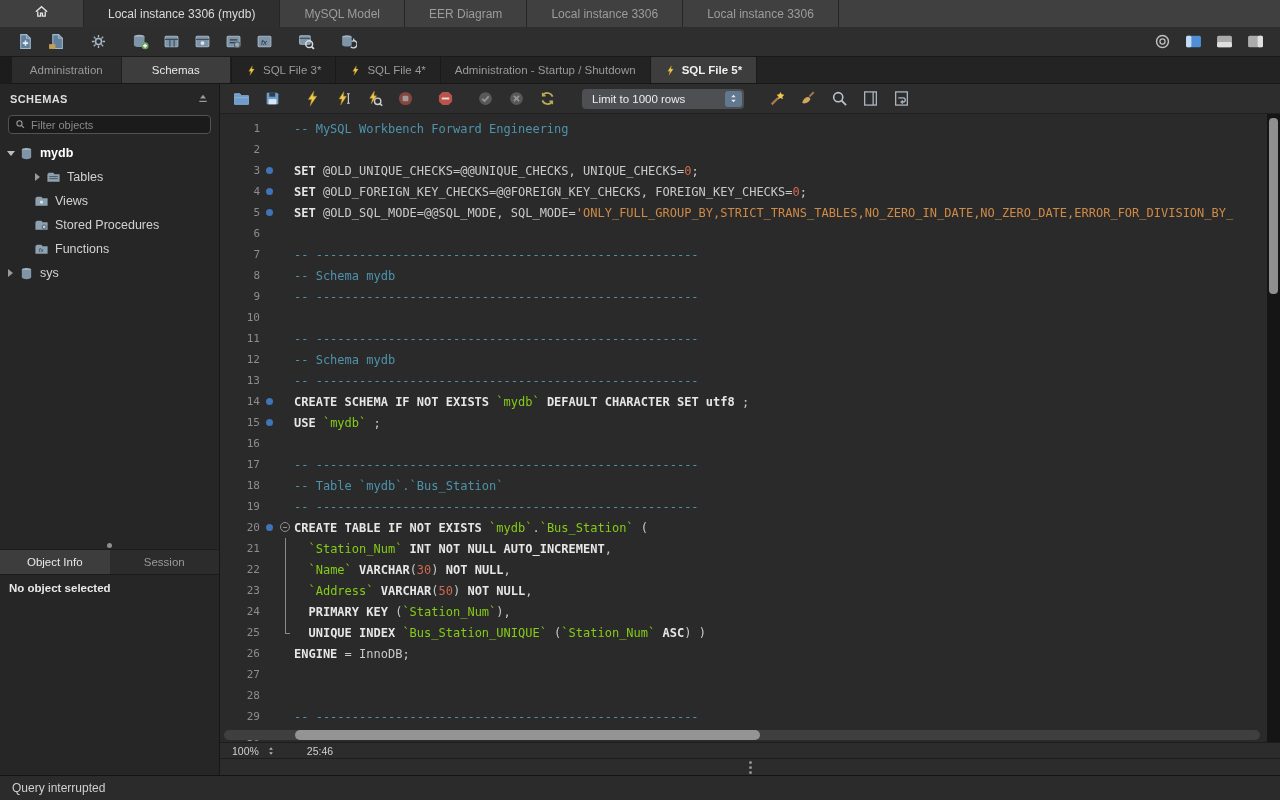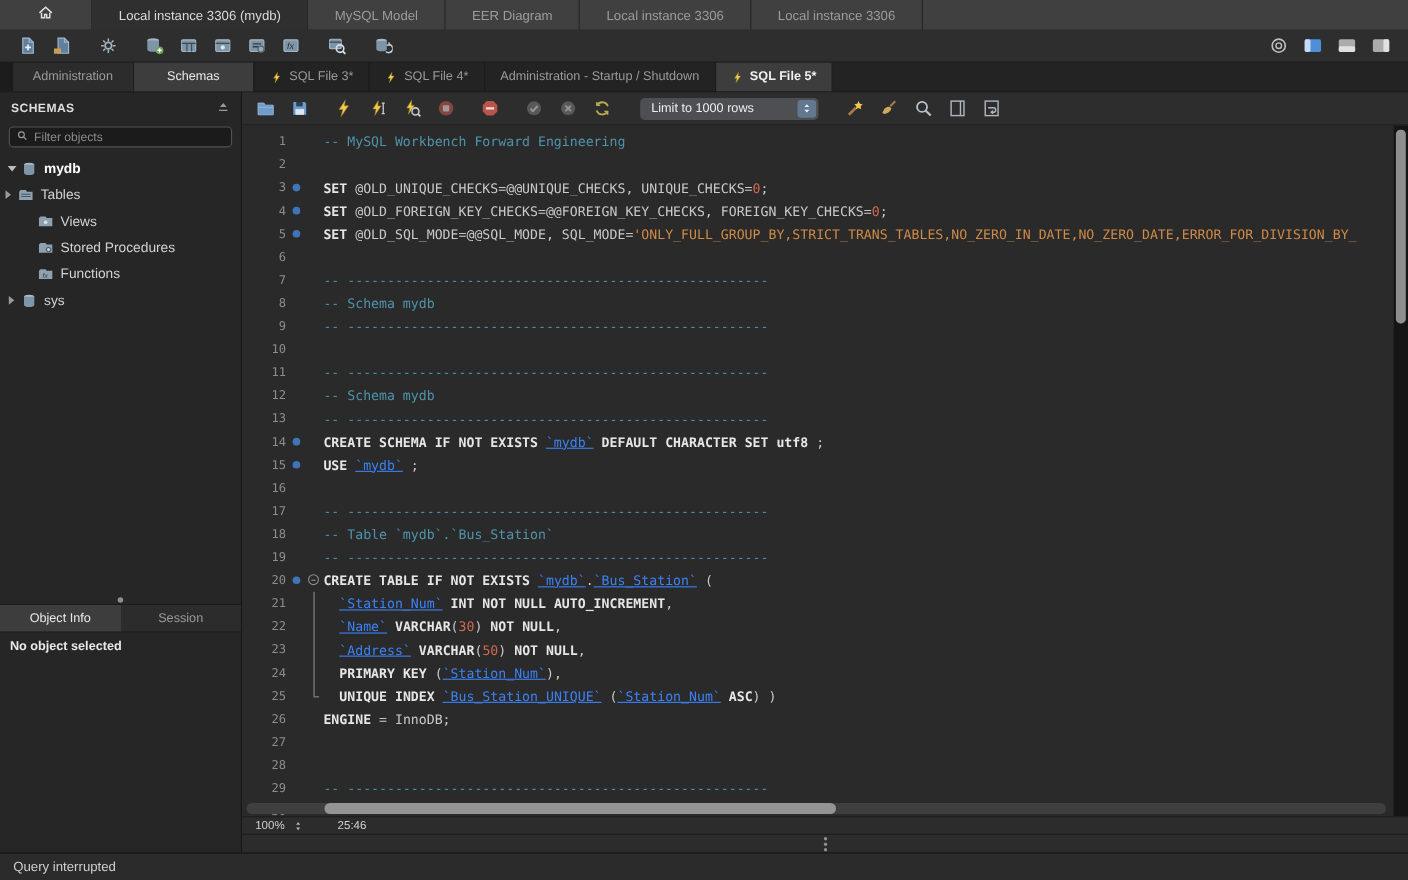--- a/index.html
+++ b/index.html
@@ -94,21 +94,21 @@
                  border:1px solid #8e8e8e; border-radius:50%; display:block; }
   .fold-circle::after { content:''; position:absolute; left:2px; top:4px; width:4px; height:1px; background:#8e8e8e; }
   .ln-fold.mid::before { content:''; position:absolute; left:7px; top:0; height:100%; width:1px; background:#8a8a8a; }
   .ln-fold.end::before { content:''; position:absolute; left:7px; top:0; height:11px; width:1px; background:#8a8a8a; }
   .ln-fold.end::after  { content:''; position:absolute; left:7px; top:11px; width:5px; height:1px; background:#8a8a8a; }
   .ln-code { flex:1; overflow:hidden; white-space:pre; }
 
   .tok-cm { color:#4e93ab; }
   .tok-kw { color:#e6e6e6; font-weight:bold; }
   .tok-pl { color:#c9c9c9; }
-  .tok-id { color:#3b82f6;text-decoration:underline; }
+  .tok-id { color:#84cc16; }
   .tok-str { color:#cf8a47; }
   .tok-num { color:#cf6a4f; }
 
   .vscroll-track { position:absolute; top:0; right:0; width:13px; height:100%; background:#151515; }
   .vscroll-thumb { position:absolute; top:4px; right:2px; width:9px; height:176px; background:#8f8f8f; border-radius:4px; }
   .hscroll-track { position:absolute; bottom:2px; left:4px; width:1036px; height:10px; background:#3f3f3f; border-radius:5px; }
   .hscroll-thumb { position:absolute; left:71px; top:0; width:465px; height:10px; background:#949494; border-radius:5px; }
 
   .zoom-strip { position:absolute; top:658px; left:0; width:100%; height:16px; background:#2c2c2c;
                 border-top:1px solid #1d1d1d; display:flex; align-items:center; padding:0 12px;
@@ -363,21 +363,21 @@
           <i class="tri-d"></i>
         </span>
         <span class="icon tree-icon" data-name="schema-icon">
           <svg viewBox="0 0 16 16">
             <ellipse cx="8" cy="4" rx="5" ry="2" fill="#a9bac8"></ellipse>
             <path d="M3 4v8c0 1.1 2.2 2 5 2s5-.9 5-2V4" fill="#7f96a9"></path>
           </svg>
         </span>
         <span class="tree-label" data-name="tree-item-label">mydb</span>
       </div>
-      <div class="tree-row" data-name="tree-item-tables" style="padding-left: 1px;">
+      <div class="tree-row" data-name="tree-item-tables" style="padding-left: 31px;">
         <span class="disclosure" data-name="disclosure-collapsed-icon">
           <i class="tri-r"></i>
         </span>
         <span class="icon tree-icon" data-name="tables-icon">
           <svg viewBox="0 0 16 16">
             <path d="M1.5 4.5 3 3h5l1 1.5h5.5v8h-13z" fill="#8da1b0"></path>
             <path d="M3.5 7h9M3.5 9.2h9" stroke="#46555f"></path>
           </svg>
         </span>
         <span class="tree-label" data-name="tree-item-label">Tables</span>

